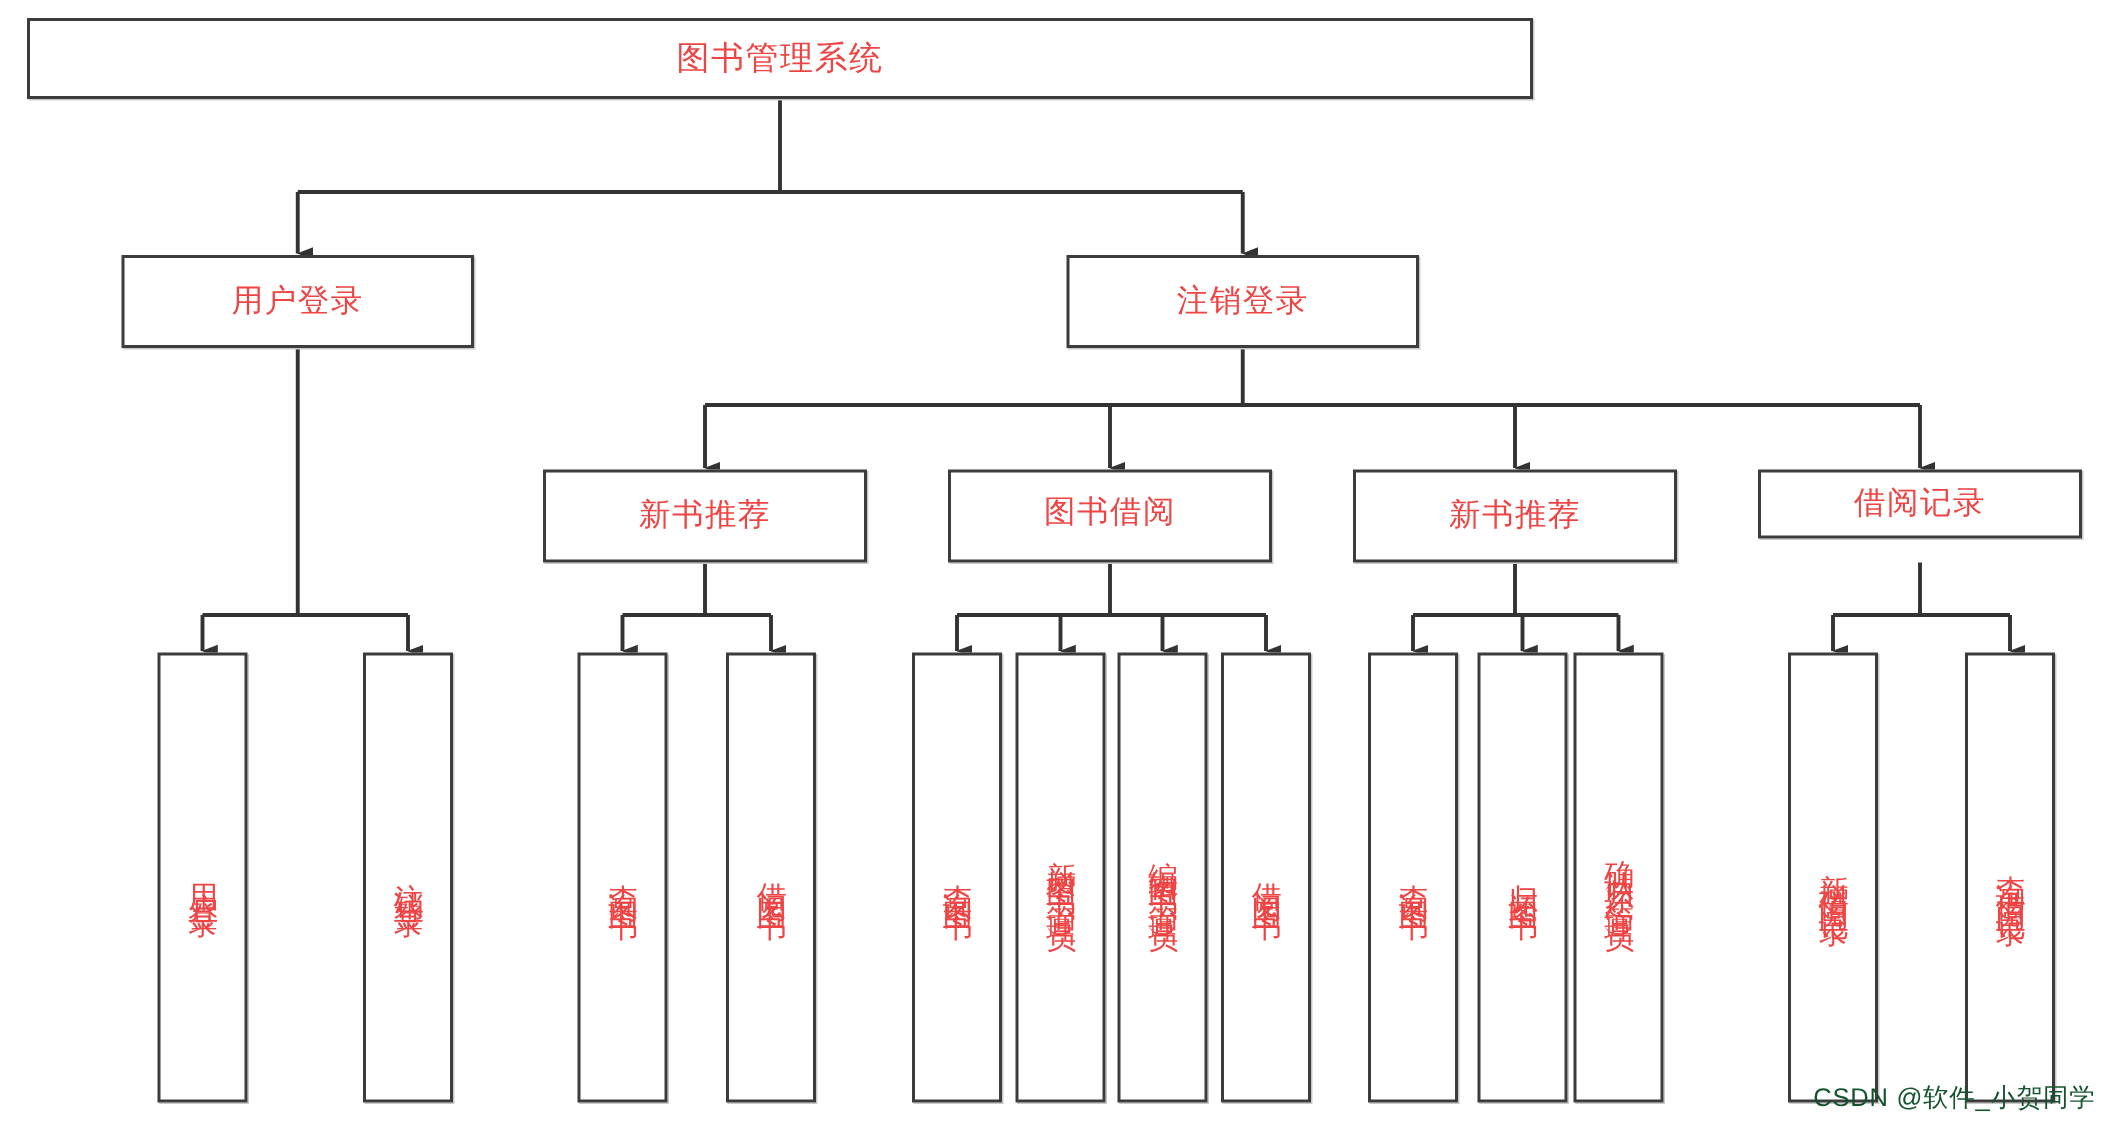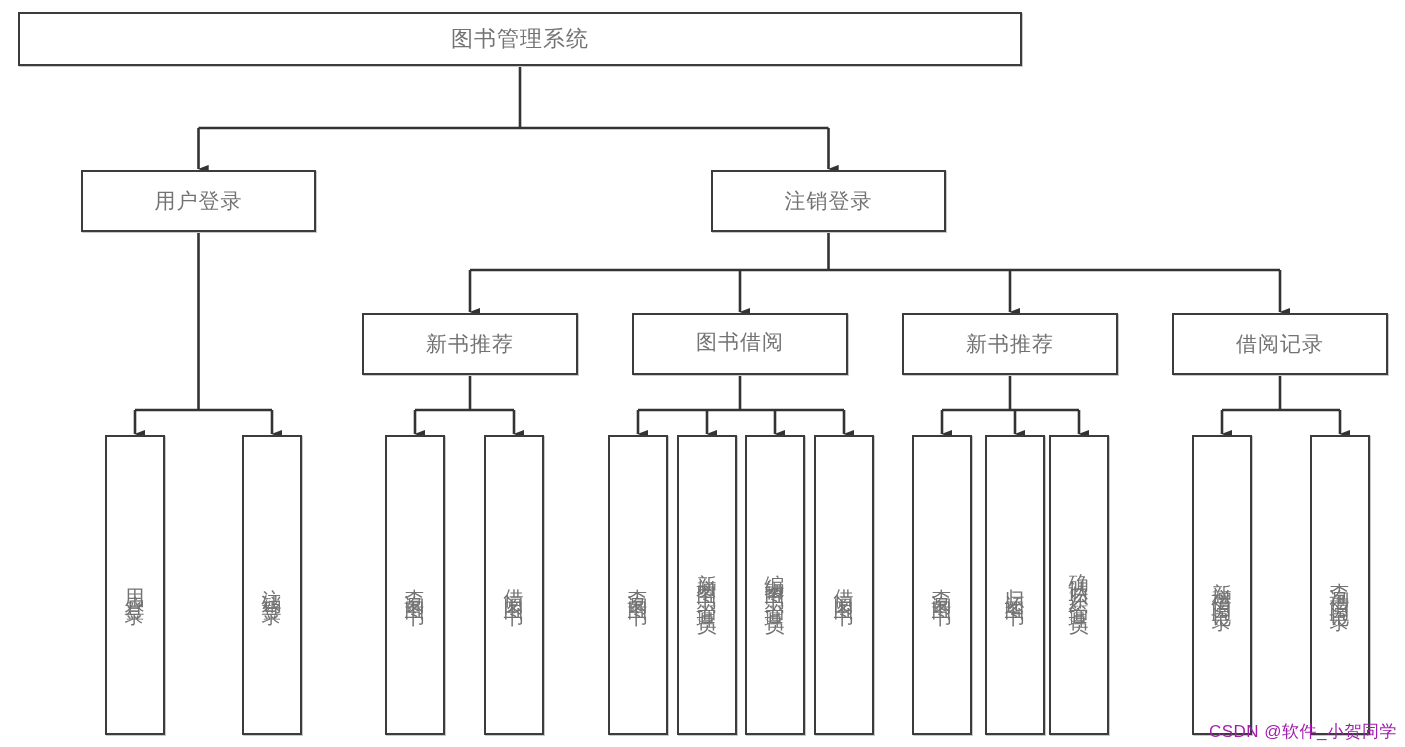--- a/index.html
+++ b/index.html
@@ -14,38 +14,38 @@
   .node{
     position:absolute;
     box-sizing:border-box;
     background:#ffffff;
     border:2px solid #3c3c3c;
     box-shadow:1px 1px 0 #c9c9c9;
     display:flex;align-items:center;justify-content:center;
   }
   .node .lbl{
     font-size:21px;line-height:1.18;letter-spacing:1px;
-    color:#737373;white-space:nowrap;text-align:right;
+    color:#ef4444;white-space:nowrap;text-align:right;
   }
   .node.vert{align-items:center;justify-content:center;}
   .node.vert .lbl{
     writing-mode:vertical-rl;
     text-orientation:upright;
     font-size:20px;
     letter-spacing:6px;
     line-height:1;
     white-space:nowrap;
     max-height:282px;
   }
   .node.root .lbl{font-size:22px;}
   .watermark{
     position:absolute;
     right:8px;bottom:4px;
     font-size:17px;
-    color:#a21caf;
+    color:#14532d;
     letter-spacing:0.5px;
     white-space:nowrap;
     pointer-events:none;
   }
 </style>
 </head>
 <body>
 
 <div id="stage">
   <svg id="wires" viewBox="0 0 1405 747" preserveAspectRatio="none" aria-hidden="true">
@@ -103,21 +103,21 @@
       </div>
       <div class="node" style="left: 362px; top: 313px; width: 216px; height: 62px;">
         <span class="lbl">新书推荐</span>
       </div>
       <div class="node" style="left: 632px; top: 313px; width: 216px; height: 62px; font-family: Liberation Mono, monospace;">
         <span class="lbl">图书借阅</span>
       </div>
       <div class="node" style="left: 902px; top: 313px; width: 216px; height: 62px;">
         <span class="lbl">新书推荐</span>
       </div>
-      <div class="node" style="left: 1172px; top: 313px; width: 216px; height: 62px;">
+      <div class="node" style="left: 1172px; top: 313px; width: 216px; height: 46px;">
         <span class="lbl">借阅记录</span>
       </div>
       <div class="node vert" style="left: 105px; top: 435px; width: 60px; height: 300px;">
         <span class="lbl">用户登录</span>
       </div>
       <div class="node vert" style="left: 242px; top: 435px; width: 60px; height: 300px;">
         <span class="lbl">注销登录</span>
       </div>
       <div class="node vert" style="left: 385px; top: 435px; width: 60px; height: 300px;">
         <span class="lbl">查询图书</span>

